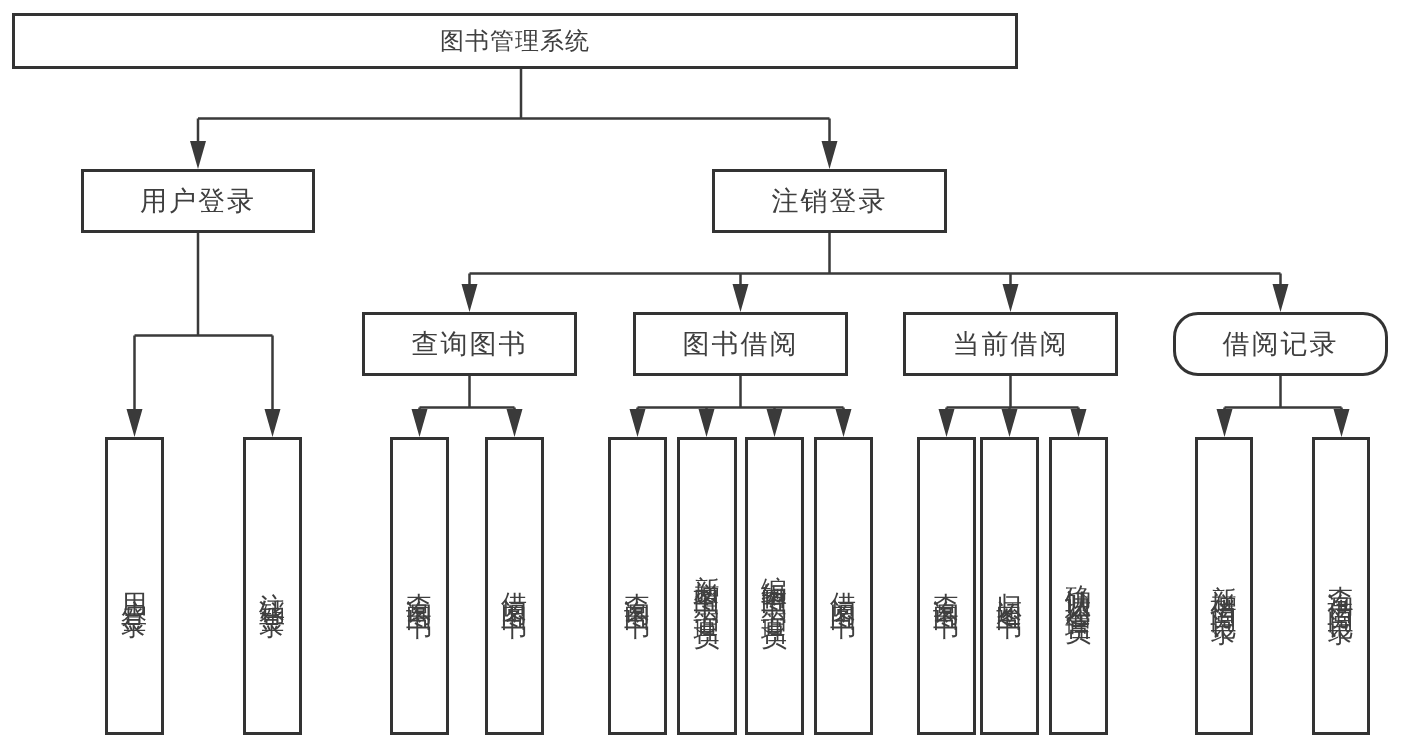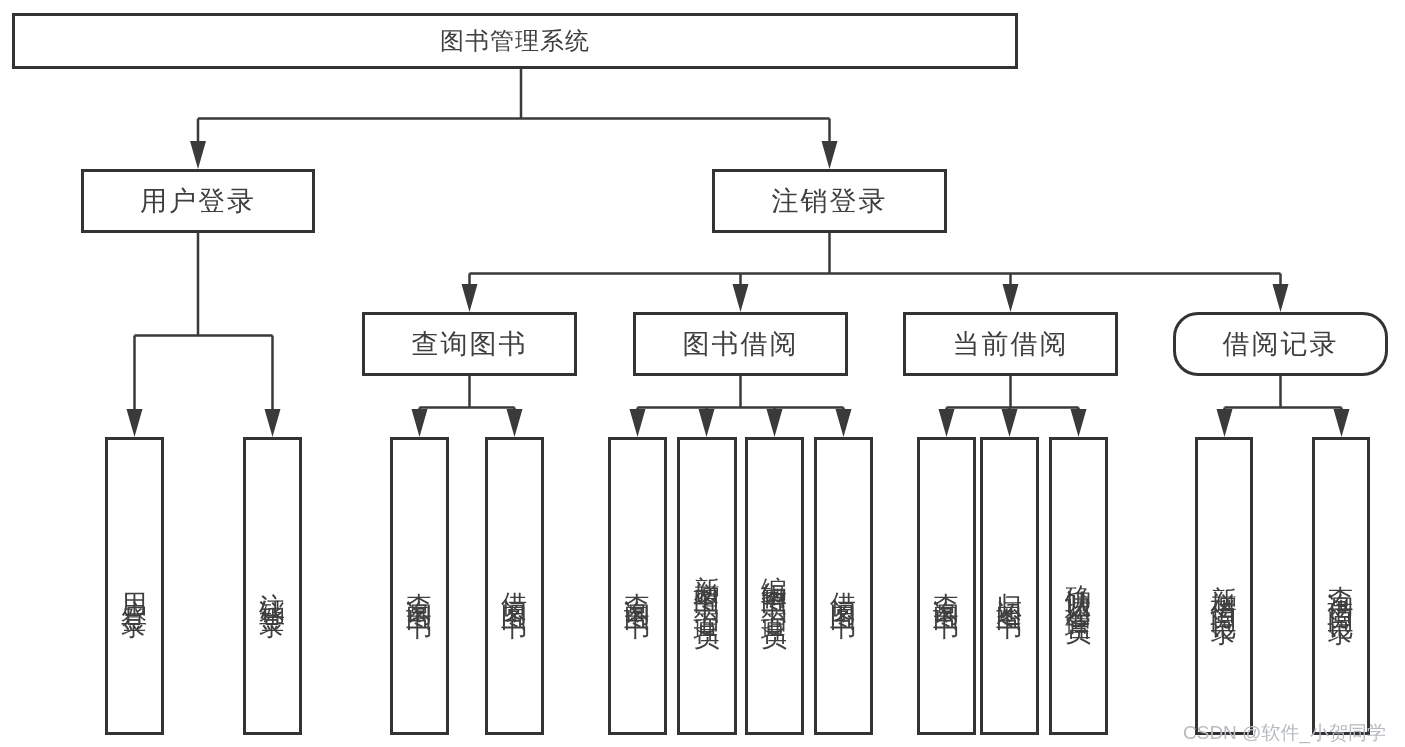--- a/index.html
+++ b/index.html
@@ -168,15 +168,14 @@
     <span class="vtxt" style="letter-spacing:5px;">确认归还（管理员）</span>
   </div>
 
   <div class="node v" style="left:1195px;top:437px;width:58px;height:298px;">
     <span class="vtxt">新增借阅记录</span>
   </div>
   <div class="node v" style="left:1312px;top:437px;width:58px;height:298px;">
     <span class="vtxt">查询借阅记录</span>
   </div>
 
-  <div class="watermark">CSDN @软件_小贺同学</div>
 
 </div>
 
 </body></html>

